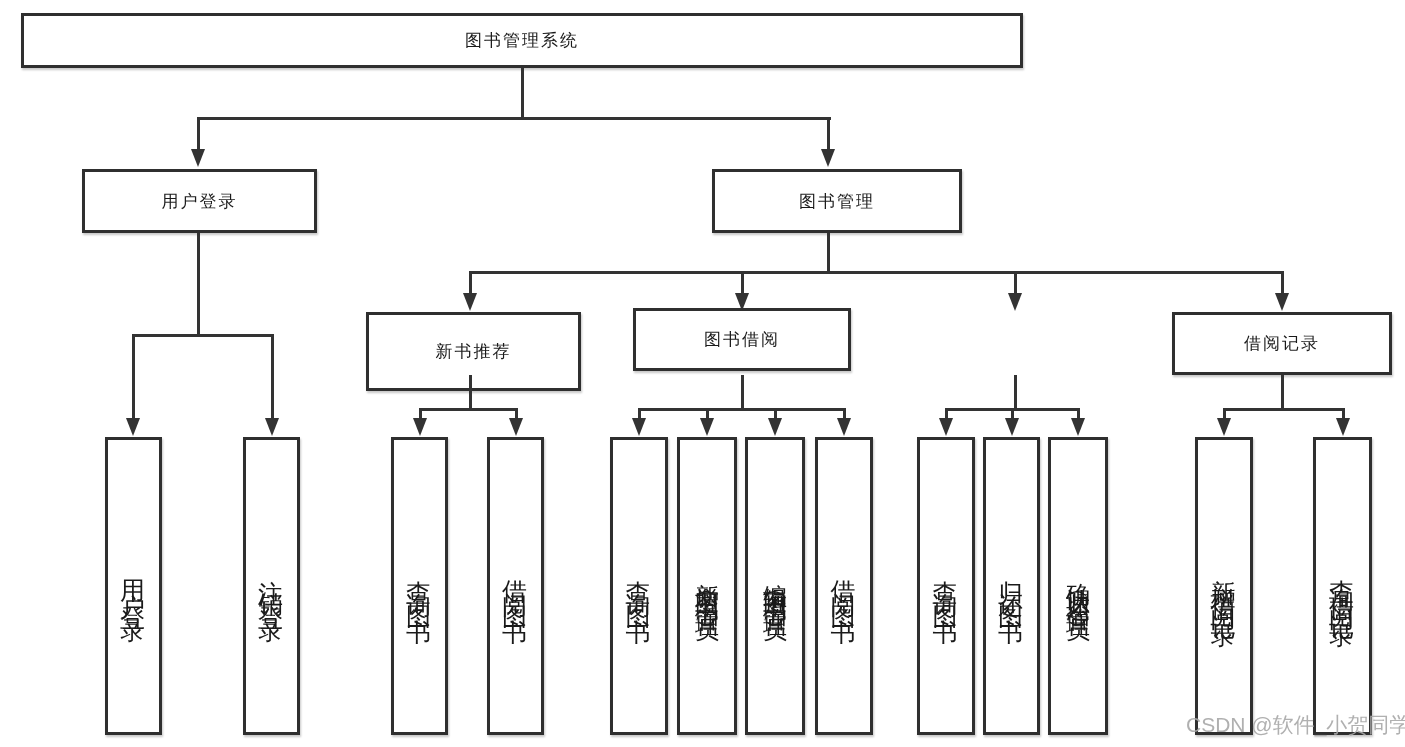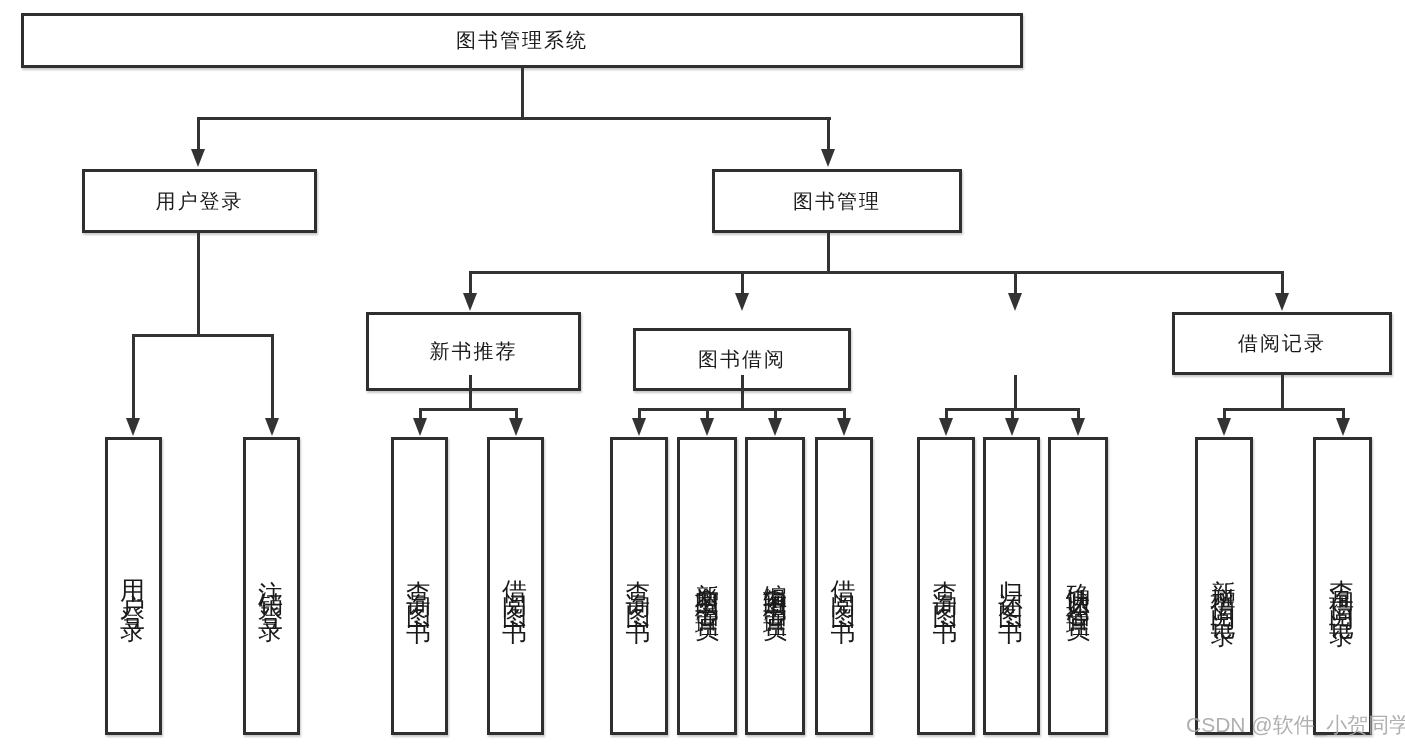--- a/index.html
+++ b/index.html
@@ -20,21 +20,21 @@
     box-sizing: border-box;
     border: 3px solid #2f2f2f;
     background: #ffffff;
     box-shadow: 1px 2px 2px rgba(110,110,110,0.38);
     display: flex;
     align-items: center;
     justify-content: center;
     color: #1a1a1a;
   }
   .hlabel {
-    font-size: 20px;
+    font-size: 17px;
     letter-spacing: 2px;
     white-space: nowrap;
   }
   .vtext {
     writing-mode: vertical-rl;
     text-orientation: mixed;
     font-size: 25px;
     letter-spacing: 13px;
     white-space: nowrap;
   }
@@ -105,21 +105,21 @@
   <div class="lv" style="left:741px;top:271px;height:24px"></div>
   <div class="arr" style="left:735px;top:293px"></div>
   <div class="lv" style="left:1014px;top:271px;height:24px"></div>
   <div class="arr" style="left:1008px;top:293px"></div>
   <div class="lv" style="left:1281px;top:271px;height:24px"></div>
   <div class="arr" style="left:1275px;top:293px"></div>
 
   <div class="nbox" style="left:366px;top:312px;width:215px;height:79px">
     <span class="hlabel">新书推荐</span>
   </div>
-  <div class="nbox" style="left:633px;top:328px;width:218px;height:63px">
+  <div class="nbox" style="left:633px;top:308px;width:218px;height:63px">
     <span class="hlabel">图书借阅</span>
   </div>
   <div class="nbox" style="left:1172px;top:312px;width:220px;height:63px">
     <span class="hlabel">借阅记录</span>
   </div>
 
   <div class="lv" style="left:469px;top:375px;height:35px"></div>
   <div class="lh" style="left:419px;top:408px;width:99px"></div>
   <div class="lv" style="left:419px;top:408px;height:10px"></div>
   <div class="arr" style="left:413px;top:418px"></div>

